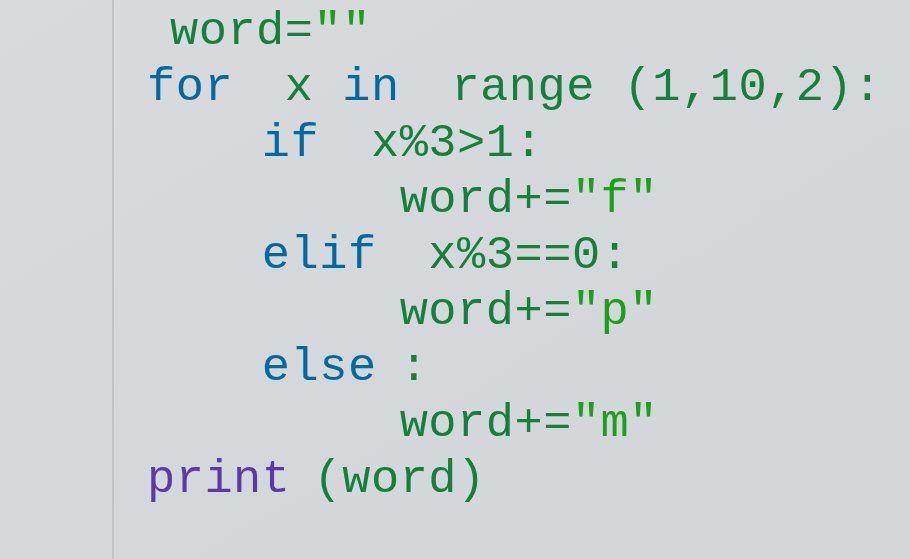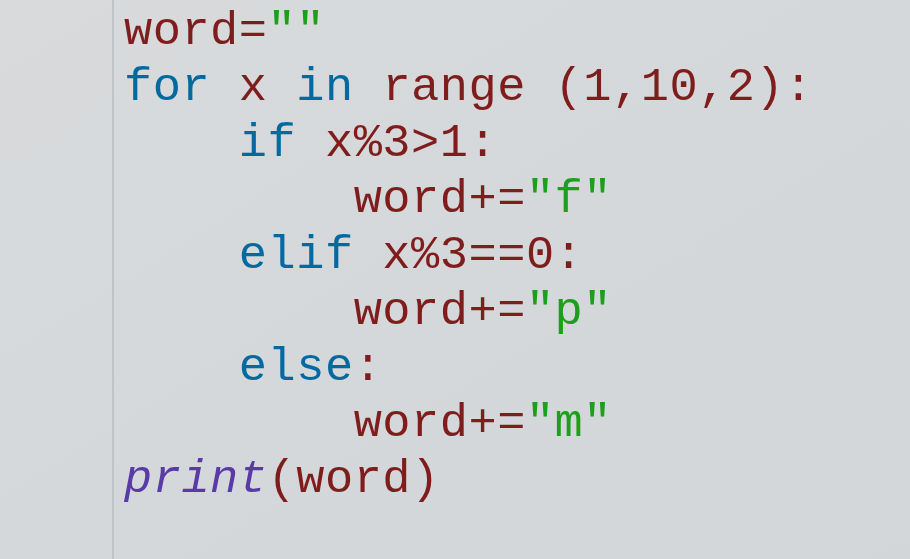--- a/index.html
+++ b/index.html
@@ -26,24 +26,24 @@
   }
   
   .guide {
     position: absolute;
     top: 0;
     left: 112px;
     width: 0;
     height: 559px;
     border-left: 2px solid #c0c4c7;
   }
-  .tok-default { color: #7f1d1d; }
+  .tok-default { color: #15803d; margin-left: 23px; }
   .tok-keyword { color: #0369a1; } 
   .tok-string  { color: #1aa01a; } 
-  .tok-builtin { color: #5a3aa8; font-style: italic; }
+  .tok-builtin { color: #5a3aa8; }
   .line { display: block; }
 </style>
 </head>
 <body>
 
 <div class="guide"></div>
 
 <div class="code-block"><span class="line"><span class="tok-default"></span><span class="tok-default">word=</span><span class="tok-string">""</span></span><span class="line"><span class="tok-default"></span><span class="tok-keyword">for</span><span class="tok-default"> x </span><span class="tok-keyword">in</span><span class="tok-default"> range (1,10,2):</span></span><span class="line"><span class="tok-default">    </span><span class="tok-keyword">if</span><span class="tok-default"> x%3&gt;1:</span></span><span class="line"><span class="tok-default">        </span><span class="tok-default">word+=</span><span class="tok-string">"f"</span></span><span class="line"><span class="tok-default">    </span><span class="tok-keyword">elif</span><span class="tok-default"> x%3==0:</span></span><span class="line"><span class="tok-default">        </span><span class="tok-default">word+=</span><span class="tok-string">"p"</span></span><span class="line"><span class="tok-default">    </span><span class="tok-keyword">else</span><span class="tok-default">:</span></span><span class="line"><span class="tok-default">        </span><span class="tok-default">word+=</span><span class="tok-string">"m"</span></span><span class="line"><span class="tok-default"></span><span class="tok-builtin">print</span><span class="tok-default">(word)</span></span></div>
 
 </body></html>

